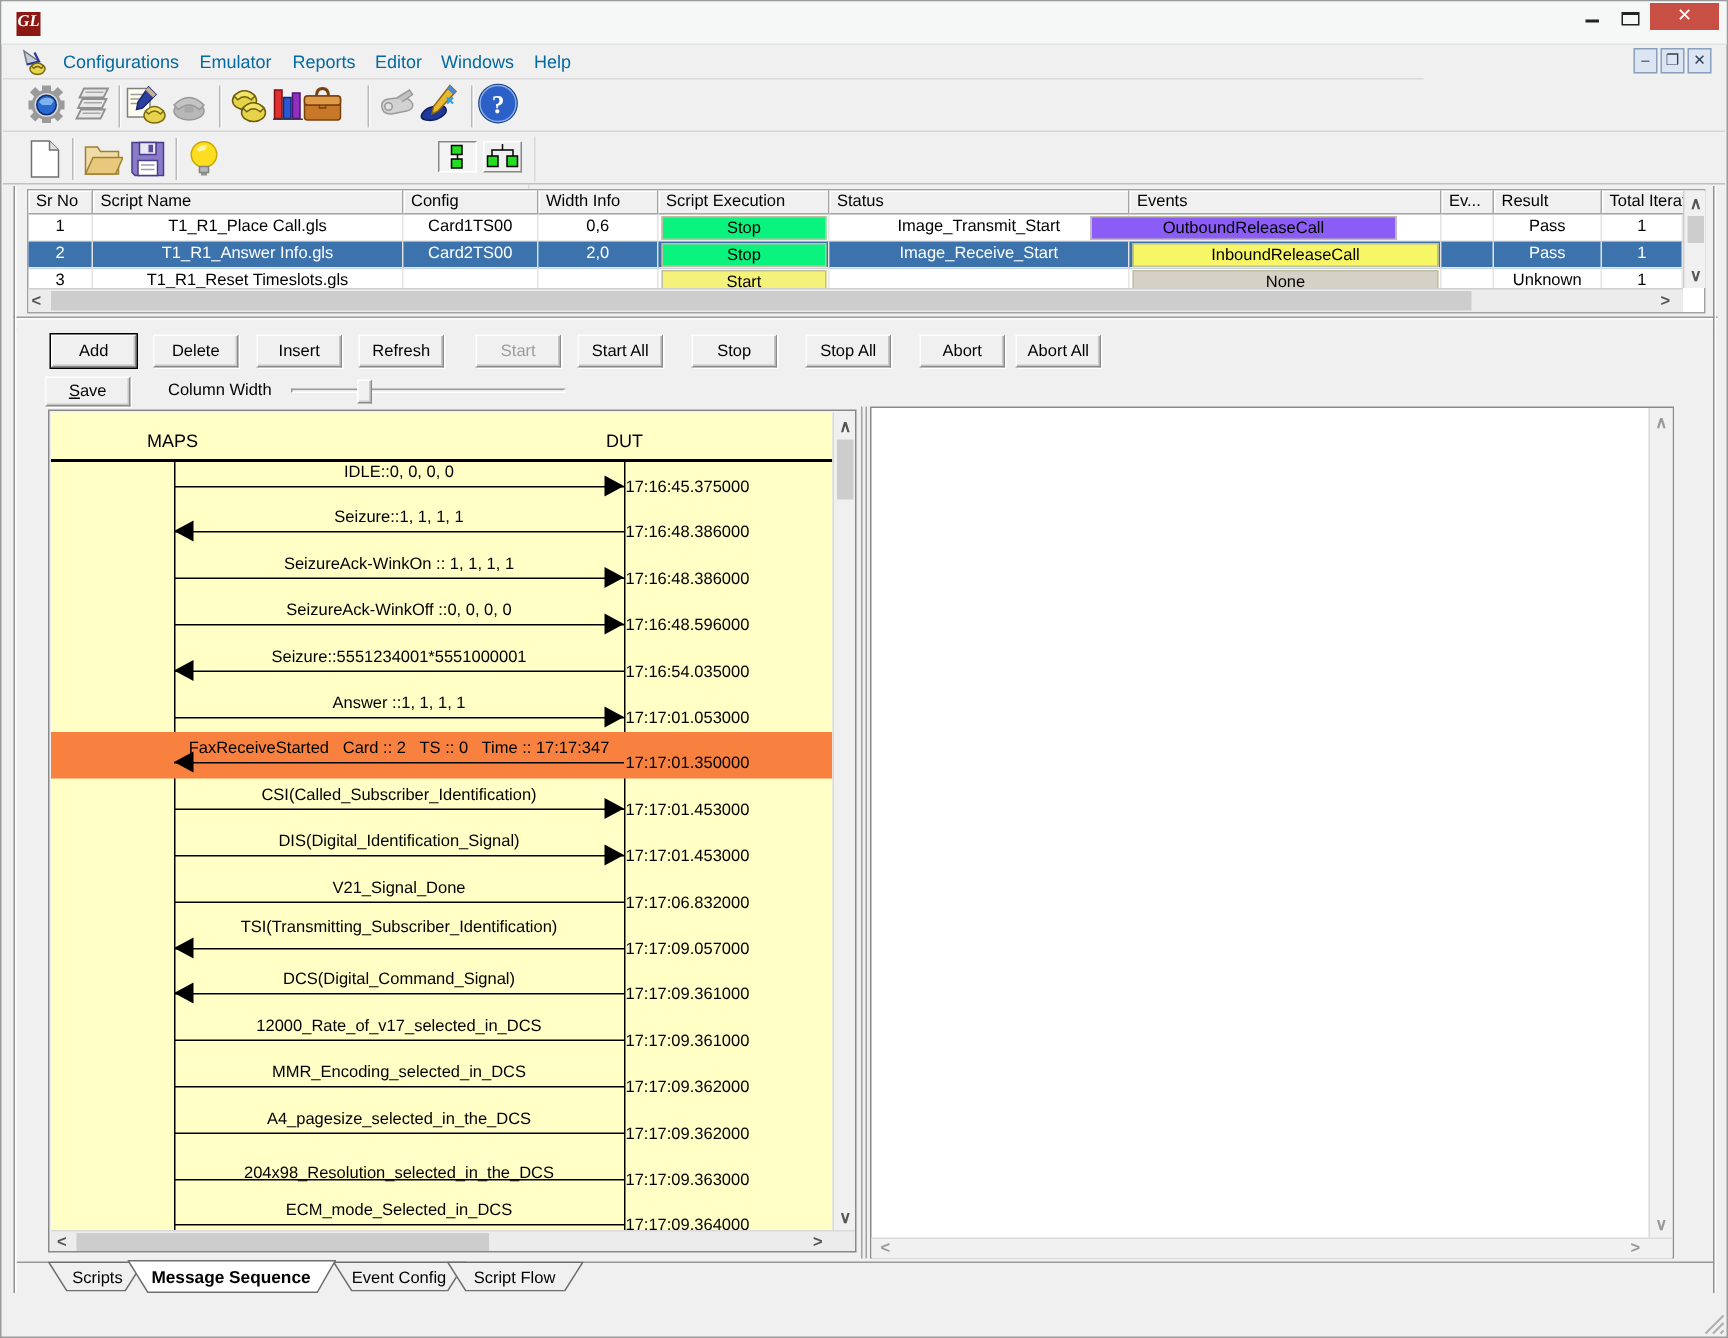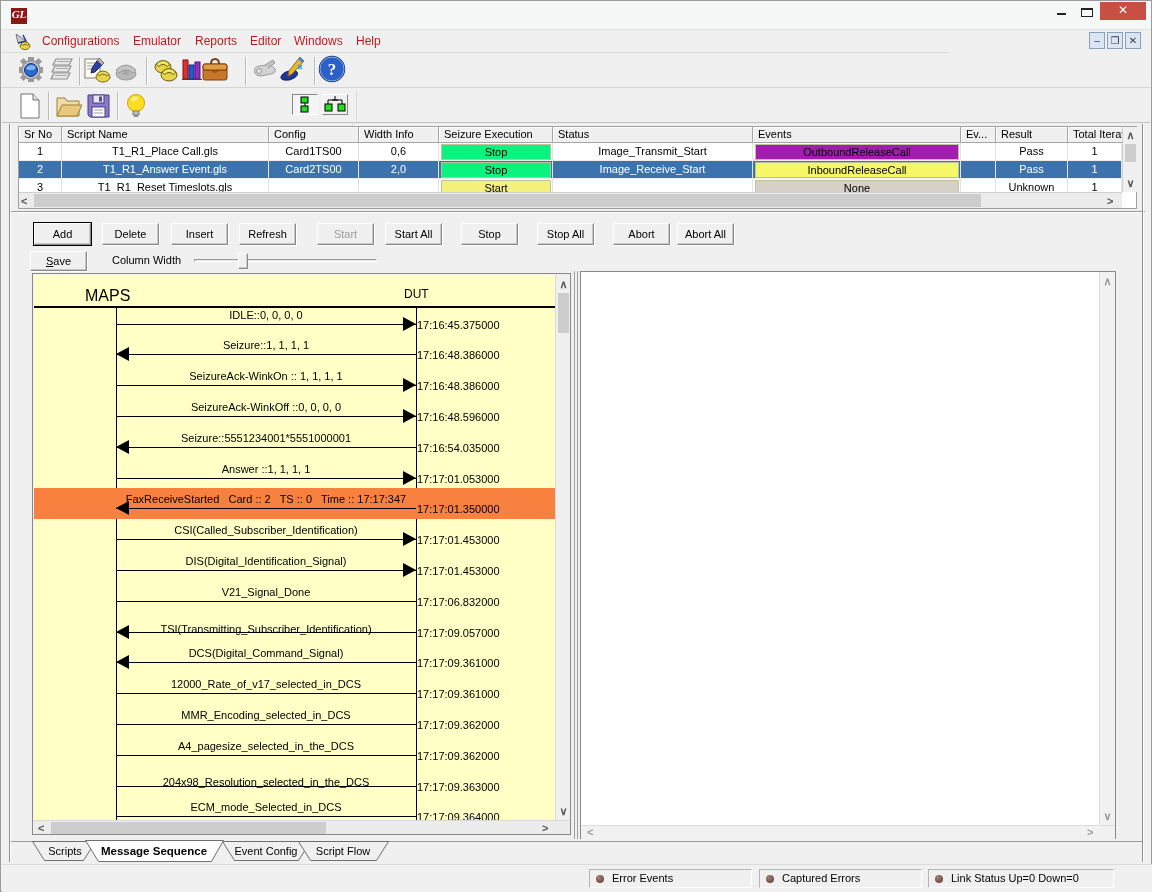--- a/index.html
+++ b/index.html
@@ -10,21 +10,21 @@
 
 
 #titlebar { position:absolute; left:0; top:0; width:1150px; height:29px; background:#f6f7f7; border-bottom:1px solid #e2e2e2; }
 #gl { position:absolute; left:10px; top:7px; width:16px; height:16px; background:#8c1713; color:#fff; font-family:"Liberation Serif",serif; font-style:italic; font-weight:bold; font-size:11px; text-align:center; line-height:13px; }
 #title { position:absolute; left:0; top:5px; width:1150px; text-align:center; font-size:15px; color:#1a1a1a; }
 #btn-min { position:absolute; left:1056px; top:12px; width:9px; height:2px; background:#222; }
 #btn-max { position:absolute; left:1080px; top:7px; width:12px; height:9px; border:1px solid #222; border-top:2px solid #222; }
 #btn-close { position:absolute; left:1099px; top:1px; width:46px; height:18px; background:#c74f44; color:#fff; text-align:center; font-size:12px; line-height:17px; }
 
 
-#menubar { position:absolute; left:1px; top:29px; width:947px; height:23px; background:#f0f0f0; border-bottom:1px solid #dadada; font-size:12px; color:#b91c1c; }
+#menubar { position:absolute; left:1px; top:29px; width:947px; height:23px; background:#f0f0f0; border-bottom:1px solid #dadada; font-size:12px; color:#0369a1; }
 .mi { position:absolute; top:4px; }
 
 
 #tb1 { position:absolute; left:1px; top:53px; width:1148px; height:34px; background:#f0f0f0; border-bottom:1px solid #d5d5d5; }
 #tb1edge { position:absolute; left:350px; top:55px; width:1px; height:30px; background:#dadada; }
 #tb2 { position:absolute; left:1px; top:88px; width:1148px; height:34px; background:#f0f0f0; border-bottom:1px solid #c0c0c0; }
 .vsep { position:absolute; top:3px; width:2px; height:28px; border-left:1px solid #b9b9b9; border-right:1px solid #fbfbfb; }
 
 .mdib { position:absolute; top:31px; width:16px; height:17px; background:#dce6f2; border:1px solid #8aa0bc; color:#2c3e55; font-size:10px; text-align:center; line-height:15px; }
 
@@ -241,41 +241,41 @@
       <rect x="15" y="9" width="7" height="7" fill="#22dd22" stroke="#000"></rect>
     </svg>
   </div>
 
   <div id="tbl">
 
     <div class="hc" style="left:0;width:43px">Sr No</div>
     <div class="hc" style="left:43px;width:207px">Script Name</div>
     <div class="hc" style="left:250px;width:90px">Config</div>
     <div class="hc" style="left:340px;width:80px">Width Info</div>
-    <div class="hc" style="left:420px;width:114px">Seizure Execution</div>
+    <div class="hc" style="left:420px;width:114px">Script Execution</div>
     <div class="hc" style="left:534px;width:200px">Status</div>
     <div class="hc" style="left:734px;width:208px">Events</div>
     <div class="hc" style="left:942px;width:35px">Ev...</div>
     <div class="hc" style="left:977px;width:72px">Result</div>
     <div class="hc" style="left:1049px;width:54px;border-right:none">Total Iterat</div>
 
     <div class="cell" style="left:0px;top:16px;width:43px">1</div>
     <div class="cell" style="left:43px;top:16px;width:207px">T1_R1_Place Call.gls</div>
     <div class="cell" style="left:250px;top:16px;width:90px">Card1TS00</div>
     <div class="cell" style="left:340px;top:16px;width:80px">0,6</div>
     <div class="cell" style="left:420px;top:16px;width:114px"></div>
     <div class="fillcell" style="left:422px;top:17px;width:110px;background:#0af37e">Stop</div>
     <div class="cell" style="left:534px;top:16px;width:200px">Image_Transmit_Start</div>
     <div class="cell" style="left:734px;top:16px;width:208px"></div>
-    <div class="fillcell" style="left:736px;top:17px;width:204px;background:#a21caf">OutboundReleaseCall</div>
+    <div class="fillcell" style="left:708px;top:17px;width:204px;background:#8b5cf6">OutboundReleaseCall</div>
     <div class="cell" style="left:942px;top:16px;width:35px"></div>
     <div class="cell" style="left:977px;top:16px;width:72px">Pass</div>
     <div class="cell" style="left:1049px;top:16px;width:54px">1</div>
     <div class="cell rowsel" style="left:0px;top:34px;width:43px">2</div>
-    <div class="cell rowsel" style="left:43px;top:34px;width:207px">T1_R1_Answer Event.gls</div>
+    <div class="cell rowsel" style="left:43px;top:34px;width:207px">T1_R1_Answer Info.gls</div>
     <div class="cell rowsel" style="left:250px;top:34px;width:90px">Card2TS00</div>
     <div class="cell rowsel" style="left:340px;top:34px;width:80px">2,0</div>
     <div class="cell rowsel" style="left:420px;top:34px;width:114px"></div>
     <div class="fillcell" style="left:422px;top:35px;width:110px;background:#0af37e">Stop</div>
     <div class="cell rowsel" style="left:534px;top:34px;width:200px">Image_Receive_Start</div>
     <div class="cell rowsel" style="left:734px;top:34px;width:208px"></div>
     <div class="fillcell" style="left:736px;top:35px;width:204px;background:#f7f666">InboundReleaseCall</div>
     <div class="cell rowsel" style="left:942px;top:34px;width:35px"></div>
     <div class="cell rowsel" style="left:977px;top:34px;width:72px">Pass</div>
     <div class="cell rowsel" style="left:1049px;top:34px;width:54px">1</div>
@@ -318,21 +318,21 @@
     <div class="b3 btnrow" style="left:602px">Abort</div>
     <div class="b3 btnrow" style="left:666px">Abort All</div>
     <div class="b3" id="bsave"><span style="text-decoration:underline">S</span>ave</div>
     <div id="cwlabel">Column Width</div>
     <div id="sltrack"></div>
     <div id="slthumb"></div>
   </div>
 
   <div id="chart">
     <div id="chartyellow">
-      <div style="position:absolute;left:51px;top:12px;font-size:16px">MAPS</div>
+      <div style="position:absolute;left:64px;top:12px;font-size:12px">MAPS</div>
       <div style="position:absolute;left:370px;top:12px;font-size:12px">DUT</div>
       <div id="hdrline"></div>
       <div class="lifeline" style="left:82px"></div>
       <div class="lifeline" style="left:382px"></div>
       <div id="hl"></div>
       <div class="clbl" style="top:33.5px">IDLE::0, 0, 0, 0</div>
       <div class="cln" style="top:48.5px"></div>
       <div class="ahr" style="top:41.5px"></div>
       <div class="cts" style="top:43.5px">17:16:45.375000</div>
       <div class="clbl" style="top:64.3px">Seizure::1, 1, 1, 1</div>
@@ -363,21 +363,21 @@
       <div class="cln" style="top:264.1px"></div>
       <div class="ahr" style="top:257.1px"></div>
       <div class="cts" style="top:259.1px">17:17:01.453000</div>
       <div class="clbl" style="top:279.9px">DIS(Digital_Identification_Signal)</div>
       <div class="cln" style="top:294.9px"></div>
       <div class="ahr" style="top:287.9px"></div>
       <div class="cts" style="top:289.9px">17:17:01.453000</div>
       <div class="clbl" style="top:310.7px">V21_Signal_Done</div>
       <div class="cln" style="top:325.7px"></div>
       <div class="cts" style="top:320.7px">17:17:06.832000</div>
-      <div class="clbl" style="top:348px">TSI(Transmitting_Subscriber_Identification)</div>
+      <div class="clbl" style="top:337px">TSI(Transmitting_Subscriber_Identification)</div>
       <div class="cln" style="top:356.5px"></div>
       <div class="ahl" style="top:349.5px"></div>
       <div class="cts" style="top:351.5px">17:17:09.057000</div>
       <div class="clbl" style="top:372.3px">DCS(Digital_Command_Signal)</div>
       <div class="cln" style="top:387.3px"></div>
       <div class="ahl" style="top:380.3px"></div>
       <div class="cts" style="top:382.3px">17:17:09.361000</div>
       <div class="clbl" style="top:403.1px">12000_Rate_of_v17_selected_in_DCS</div>
       <div class="cln" style="top:418.1px"></div>
       <div class="cts" style="top:413.1px">17:17:09.361000</div>
@@ -439,19 +439,14 @@
 
   <div class="abs" style="left:8px;top:123px;width:2px;height:738px;border-left:1px solid #909090;border-right:1px solid #fff"></div>
   <div class="abs" style="left:1141px;top:123px;width:2px;height:738px;border-left:1px solid #909090;border-right:1px solid #fff"></div>
 
   <svg class="abs" style="left:1134px;top:874px" width="15" height="15" viewBox="0 0 15 15">
     <g stroke="#b0b0b0" stroke-width="1.5">
         <path d="M14 2 L2 14 M14 7 L7 14 M14 12 L12 14"></path>
       </g>
   </svg>
 
-  <div id="status">
-    <div class="sp" style="left:587px;width:163px"><span class="led" style="left:6px"></span><span style="margin-left:22px">Error Events</span></div>
-    <div class="sp" style="left:757px;width:163px"><span class="led" style="left:6px"></span><span style="margin-left:22px">Captured Errors</span></div>
-    <div class="sp" style="left:926px;width:186px"><span class="led" style="left:6px"></span><span style="margin-left:22px">Link Status Up=0 Down=0</span></div>
-  </div>
 
 </div>
 
 </body></html>

